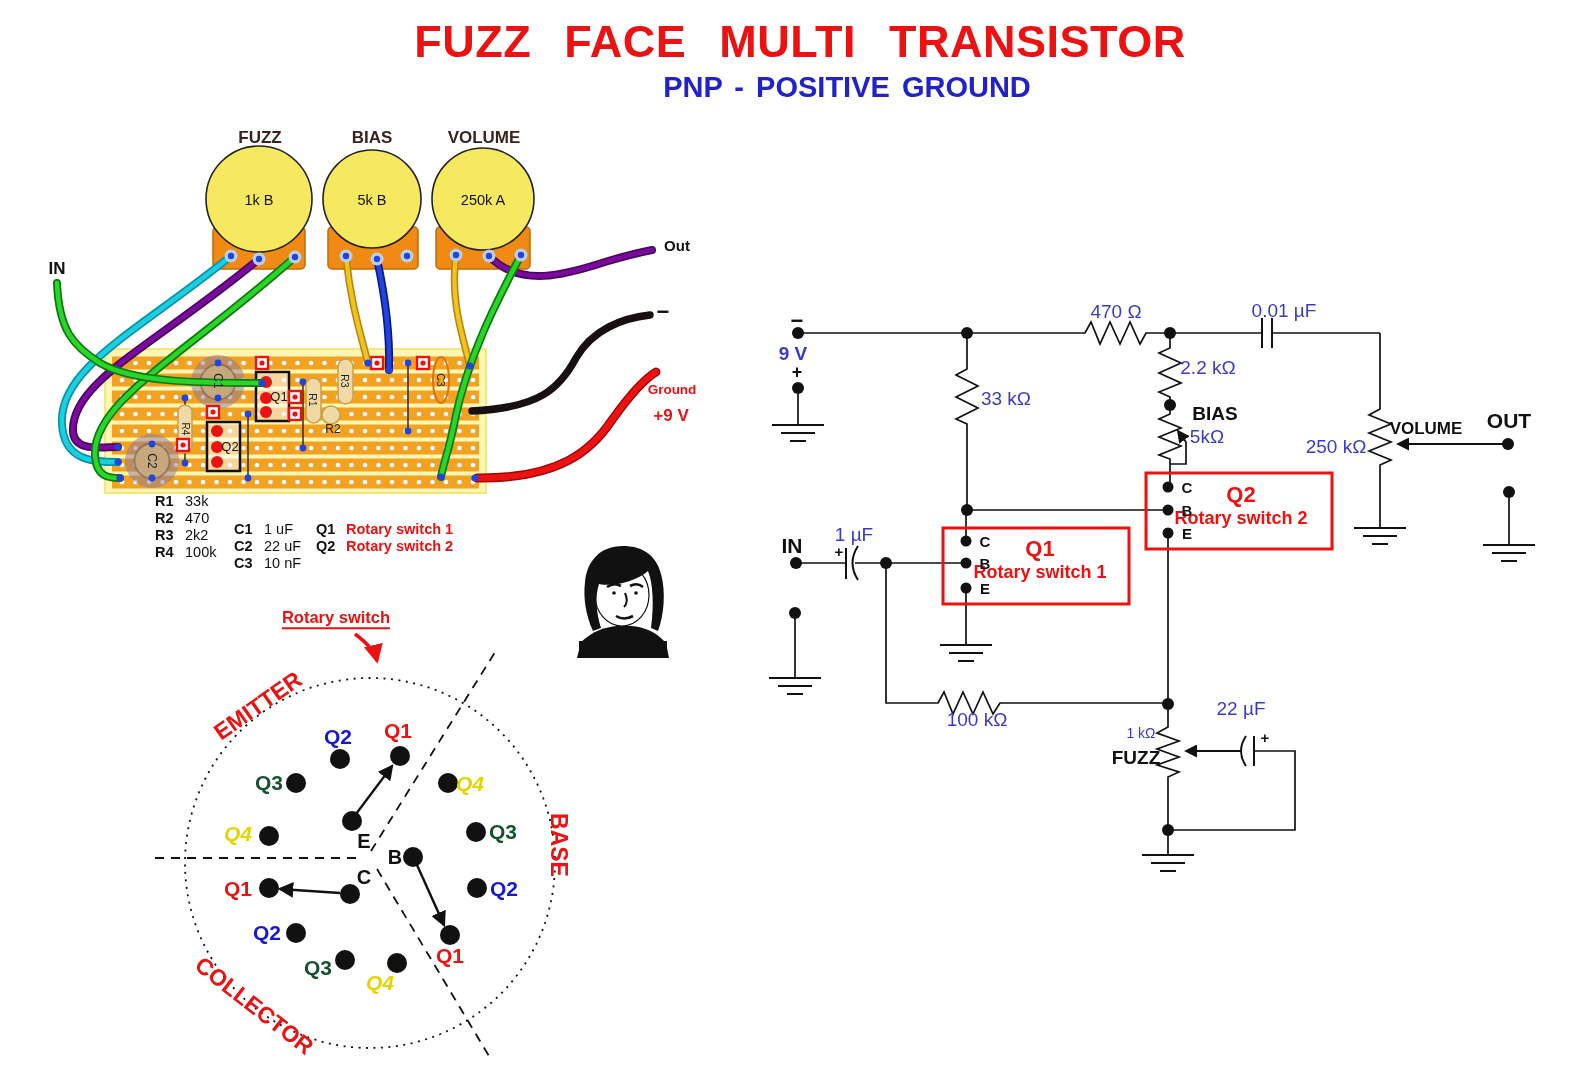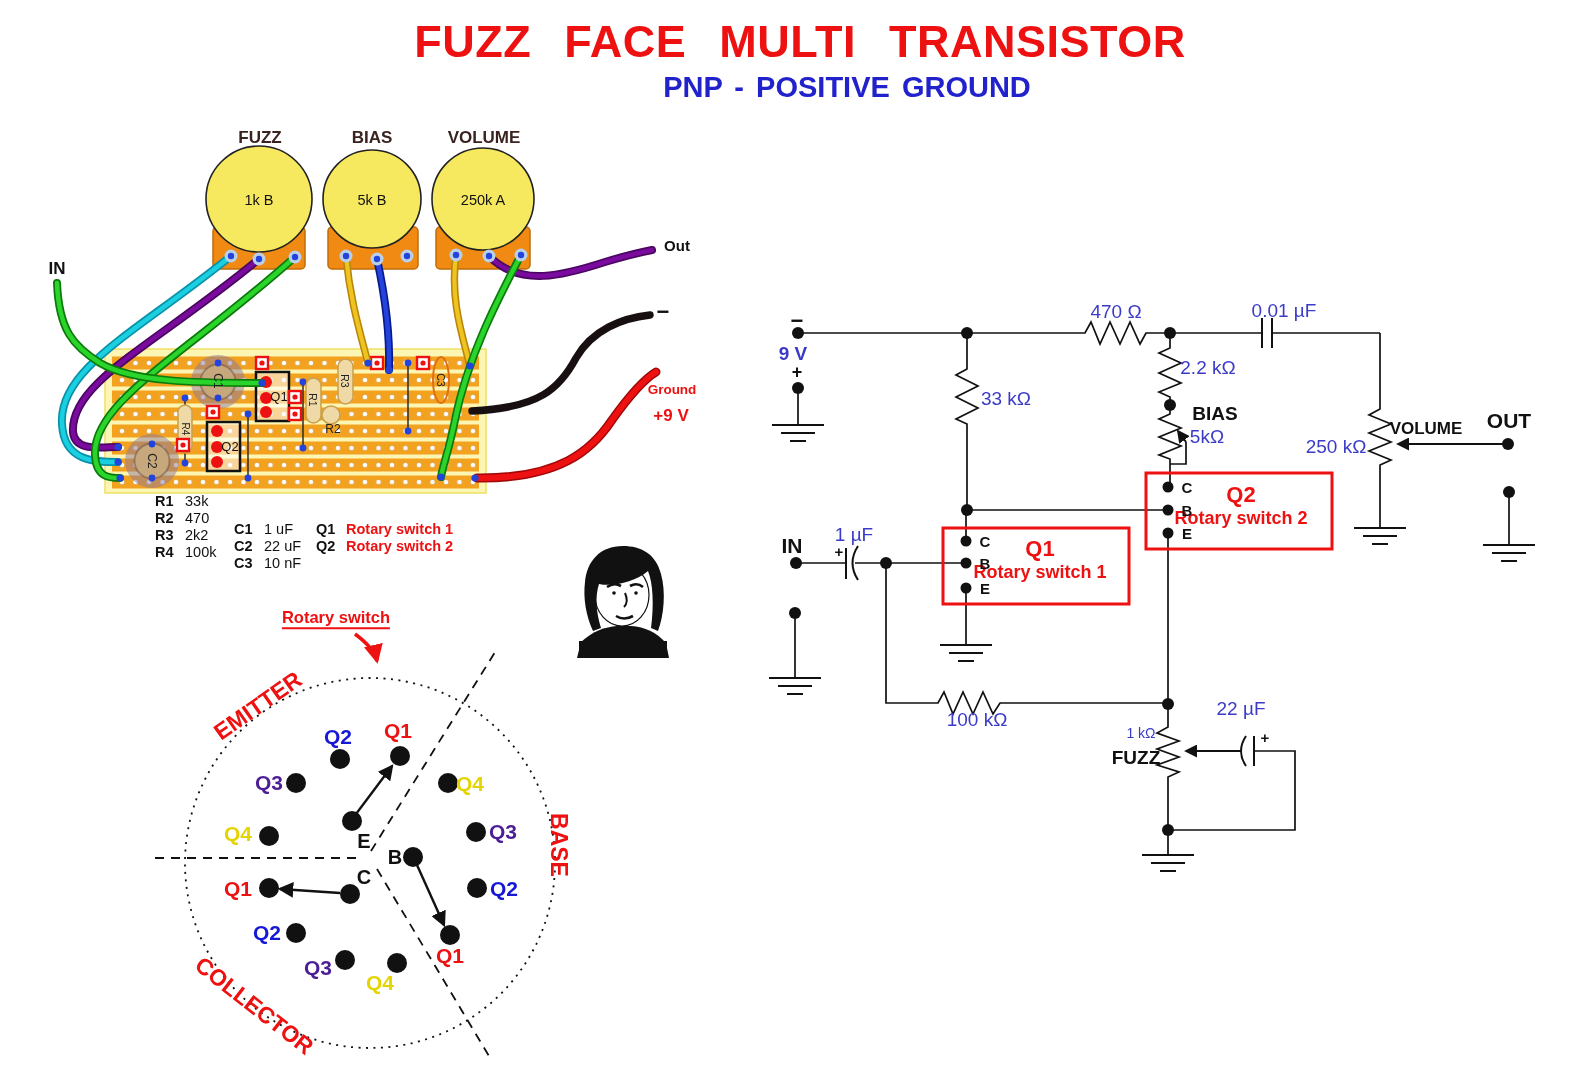--- a/index.html
+++ b/index.html
@@ -5,21 +5,21 @@
   html,body{margin:0;padding:0;background:#fff;}
   .stage{position:relative;width:1587px;height:1090px;background:#fff;overflow:hidden;
          font-family:"Liberation Sans",sans-serif;}
   svg.layer{position:absolute;left:0;top:0;}
   .lbl{position:absolute;transform:translate(-50%,-50%);white-space:nowrap;line-height:1;z-index:3;}
   .tl{position:absolute;white-space:nowrap;z-index:3;}
   .b{font-weight:bold;}
   .blue{color:#3b3bc8;}
   .red{color:#ee1111;}
   .dkr{color:#3a221e;}
-  .q1c{color:#ee1111;} .q2c{color:#1717d8;} .q3c{color:#4c1d95;} .q4c{color:#e6d400;}
+  .q1c{color:#ee1111;} .q2c{color:#1717d8;} .q3c{color:#14532d;} .q4c{color:#e6d400;font-style:italic;}
   .rot90{transform:translate(-50%,-50%) rotate(90deg);}
   .rotm35{transform:translate(-50%,-50%) rotate(-35deg);}
   .rot38{transform:translate(-50%,-50%) rotate(38deg);}
   .partrow{line-height:17px;font-size:14.5px;color:#111;}
   .partrow .ref{display:inline-block;font-weight:bold;width:30px;}
   .underl{border-bottom:2.5px solid #ee1111;padding-bottom:1px;}
 </style>
 </head>
 <body>
 

